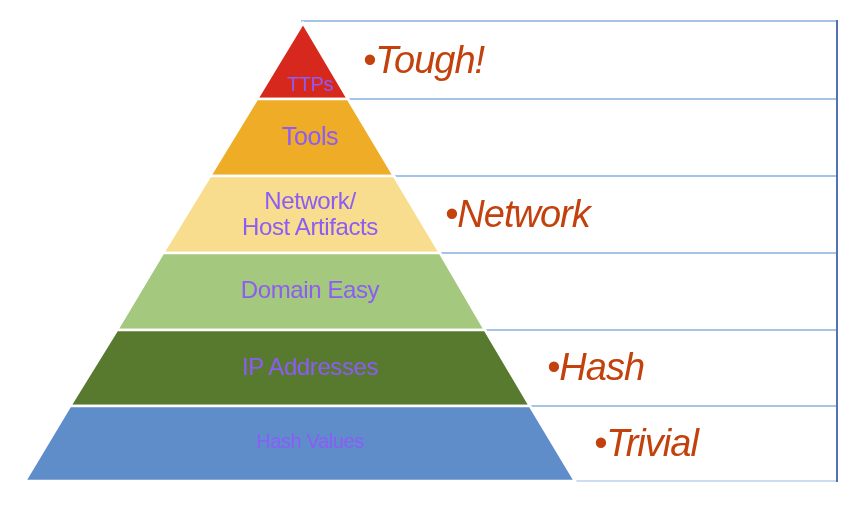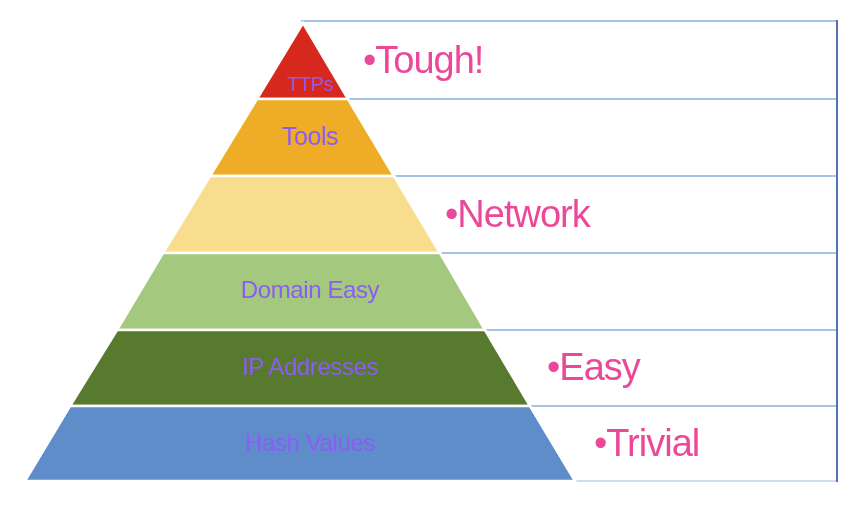--- a/index.html
+++ b/index.html
@@ -20,24 +20,25 @@
     white-space:nowrap;
     text-align:center;
     color:#8b5cf6;
     letter-spacing:-0.4px;
     line-height:1;
   }
   .lvl-multiline{line-height:26px;}
   .pain-label{
     position:absolute;
     white-space:nowrap;
-    color:#ec4899;
+    color:#c2410c;
     font-size:38px;
     letter-spacing:-1px;
     line-height:1;
+    font-style:italic;
   }
   .pain-label .bullet{font-size:38px;}
 </style>
 </head>
 <body>
 
 <div class="canvas">
 
   <div class="hline" style="left:301px;top:20px;width:537px;background:#a6c4e6;"></div>
   <div class="hline" style="left:348px;top:98px;width:490px;background:#a6c4e6;"></div>
@@ -53,23 +54,25 @@
     <polygon points="257,99 348,99 394,176 210,176" stroke="#ffffff" stroke-width="2.5" fill="#eeac27"></polygon>
     <polygon points="210,176 394,176 440,253 163,253" stroke="#ffffff" stroke-width="2.5" fill="#f8dd8e"></polygon>
     <polygon points="163,253 440,253 485,330 117,330" stroke="#ffffff" stroke-width="2.5" fill="#a4c87d"></polygon>
     <polygon points="117,330 485,330 530,406 70,406" stroke="#ffffff" stroke-width="2.5" fill="#587a2f"></polygon>
     <polygon points="70,406 530,406 575,481 25,481" stroke="#ffffff" stroke-width="2.5" fill="#5f8dca"></polygon>
   </svg>
 
   <div class="lvl-label" style="top:74px;font-size:20px;">TTPs</div>
   <div class="lvl-label" style="top:124px;font-size:25px;text-align:center;">Tools</div>
   <div class="lvl-label lvl-multiline" style="top:188px;font-size:24px;">
+    <div>Network/</div>
+    <div>Host Artifacts</div>
   </div>
   <div class="lvl-label" style="top:278px;font-size:24px;">Domain Easy</div>
   <div class="lvl-label" style="top:355px;font-size:24px;">IP Addresses</div>
-  <div class="lvl-label" style="top:431px;font-size:24px;">Hash Values</div>
+  <div class="lvl-label" style="top:431px;font-size:20px;">Hash Values</div>
 
   <div class="pain-label" style="left:363px;top:41px;"><span class="bullet">•</span><span>Tough!</span></div>
   <div class="pain-label" style="left:445px;top:195px;"><span class="bullet">•</span><span>Network</span></div>
-  <div class="pain-label" style="left:547px;top:348px;"><span class="bullet">•</span><span>Easy</span></div>
+  <div class="pain-label" style="left:547px;top:348px;"><span class="bullet">•</span><span>Hash</span></div>
   <div class="pain-label" style="left:594px;top:424px;text-align:right;"><span class="bullet">•</span><span>Trivial</span></div>
 
 </div>
 
 </body></html>

